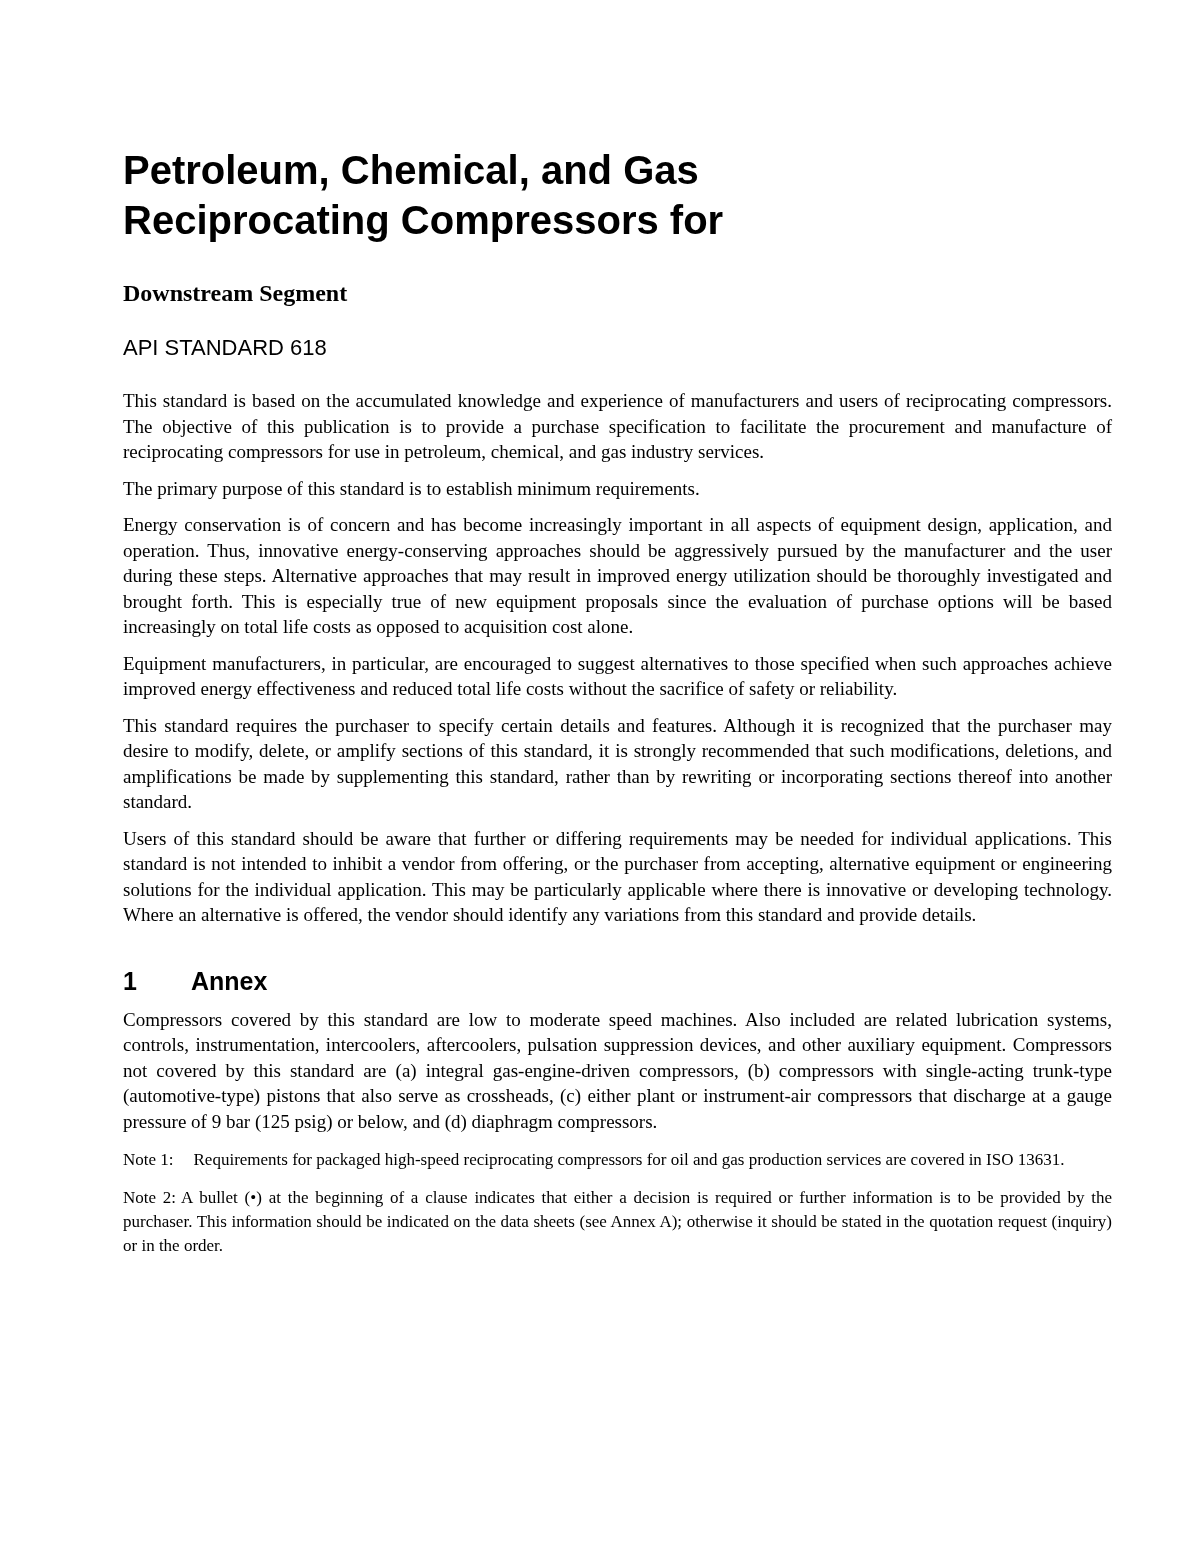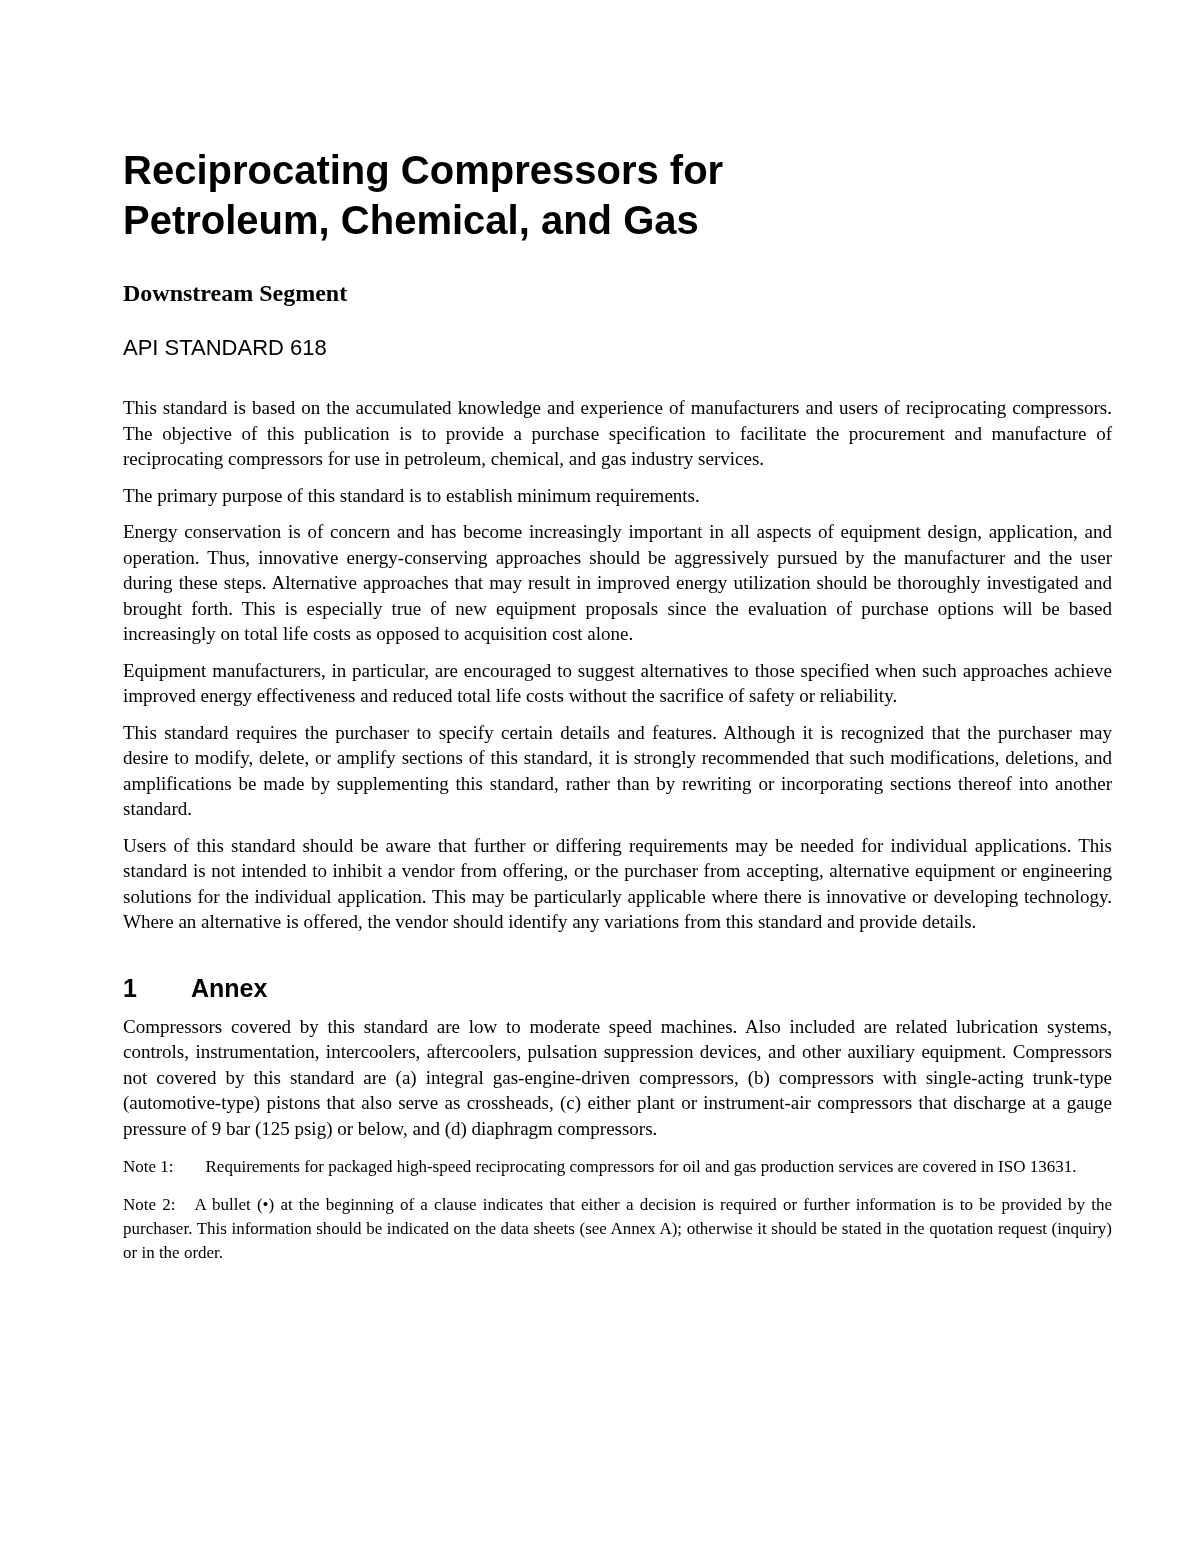--- a/index.html
+++ b/index.html
@@ -53,40 +53,40 @@
     display: inline-block;
     width: 68px;
   }
   .body-para {
     margin: 11px 0 0 0;
     font-family: "Liberation Serif", serif;
     font-size: 19px;
     line-height: 25.5px;
     text-align: justify;
   }
-  .first-para { margin-top: 32px; }
+  .first-para { margin-top: 25px; }
   .note-para {
     margin: 14px 0 0 0;
     font-family: "Liberation Serif", serif;
     font-size: 17px;
     line-height: 24px;
     text-align: justify;
   }
   .note-label { white-space: pre; }
-  .note-label.wide-gap { margin-right: 32px; }
-  .note-label.narrow-gap { margin-right: 19px; }
+  .note-label.wide-gap { margin-right: 20px; }
+  .note-label.narrow-gap { margin-right: 5px; }
 </style>
 </head>
 <body>
 
 <div class="page">
 
   <h1 class="doc-title">
+    <span class="title-line">Petroleum, Chemical, and Gas</span>
     <span class="title-line">Reciprocating Compressors for</span>
-    <span class="title-line">Petroleum, Chemical, and Gas</span>
   </h1>
 
   <h2 class="subtitle">Downstream Segment</h2>
 
   <div class="standard-block">
     <span class="standard-line">API STANDARD 618</span>
   </div>
 
 
   <p class="body-para first-para">This standard is based on the accumulated knowledge and experience of manufacturers and users of reciprocating compressors. The objective of this publication is to provide a purchase specification to facilitate the procurement and manufacture of reciprocating compressors for use in petroleum, chemical, and gas industry services.</p>

